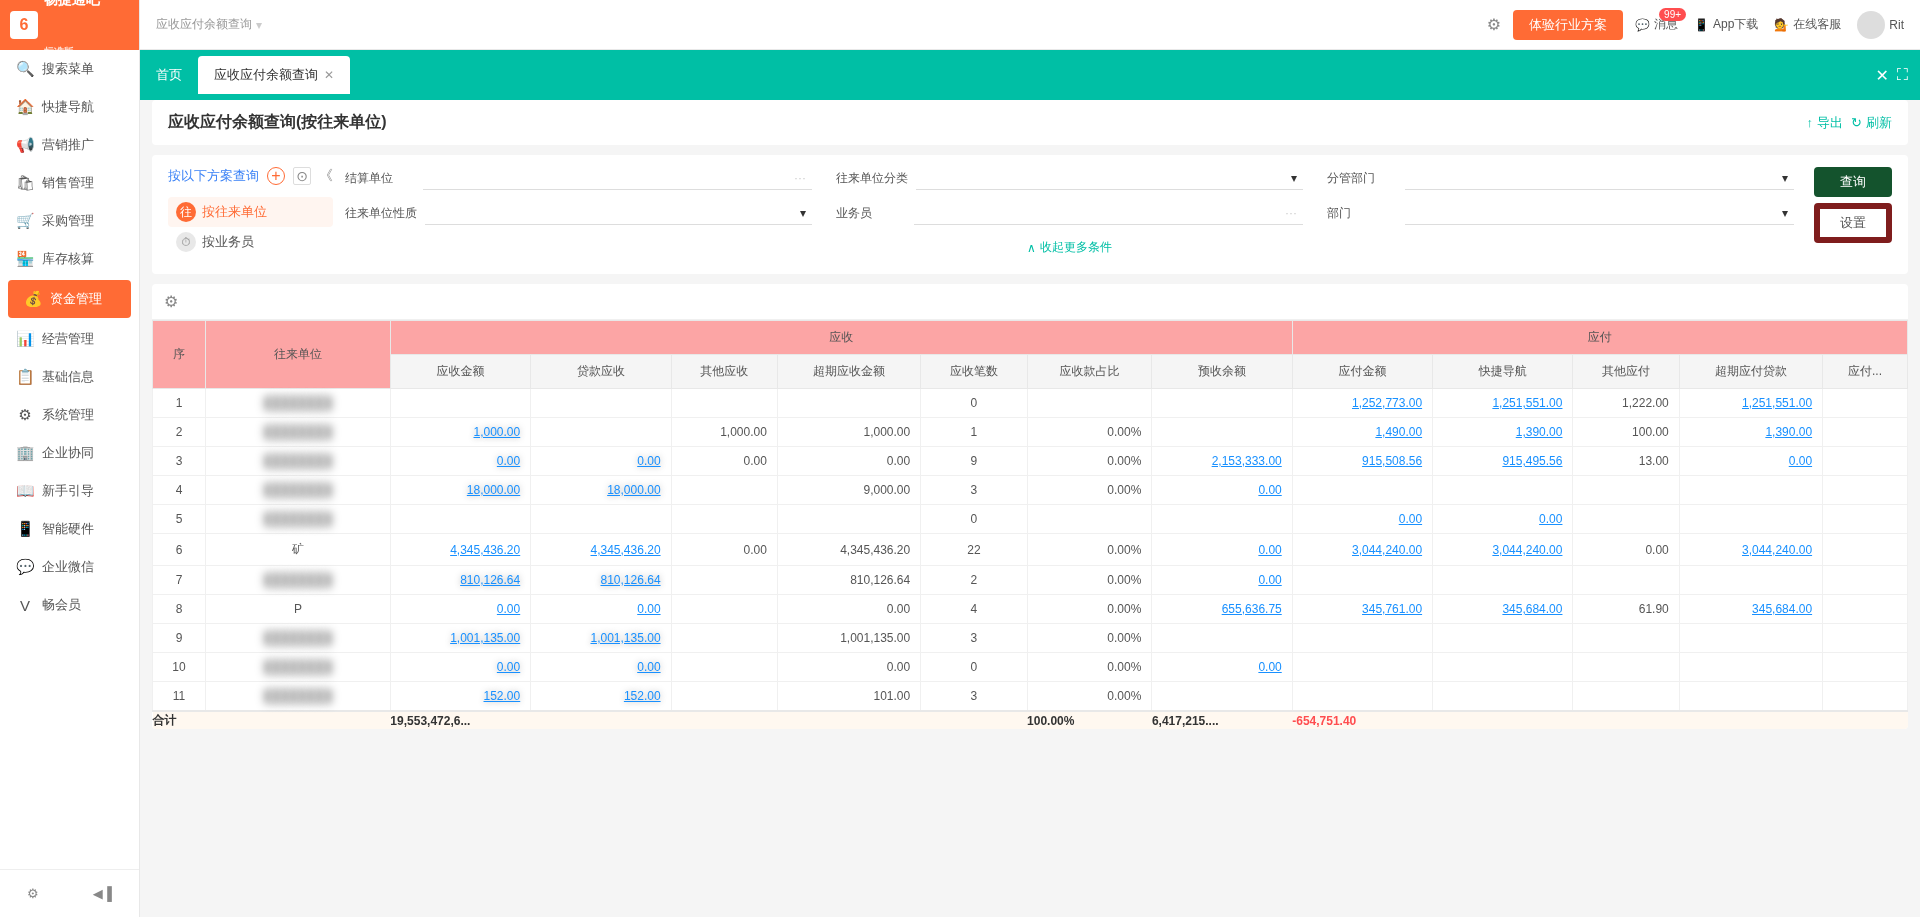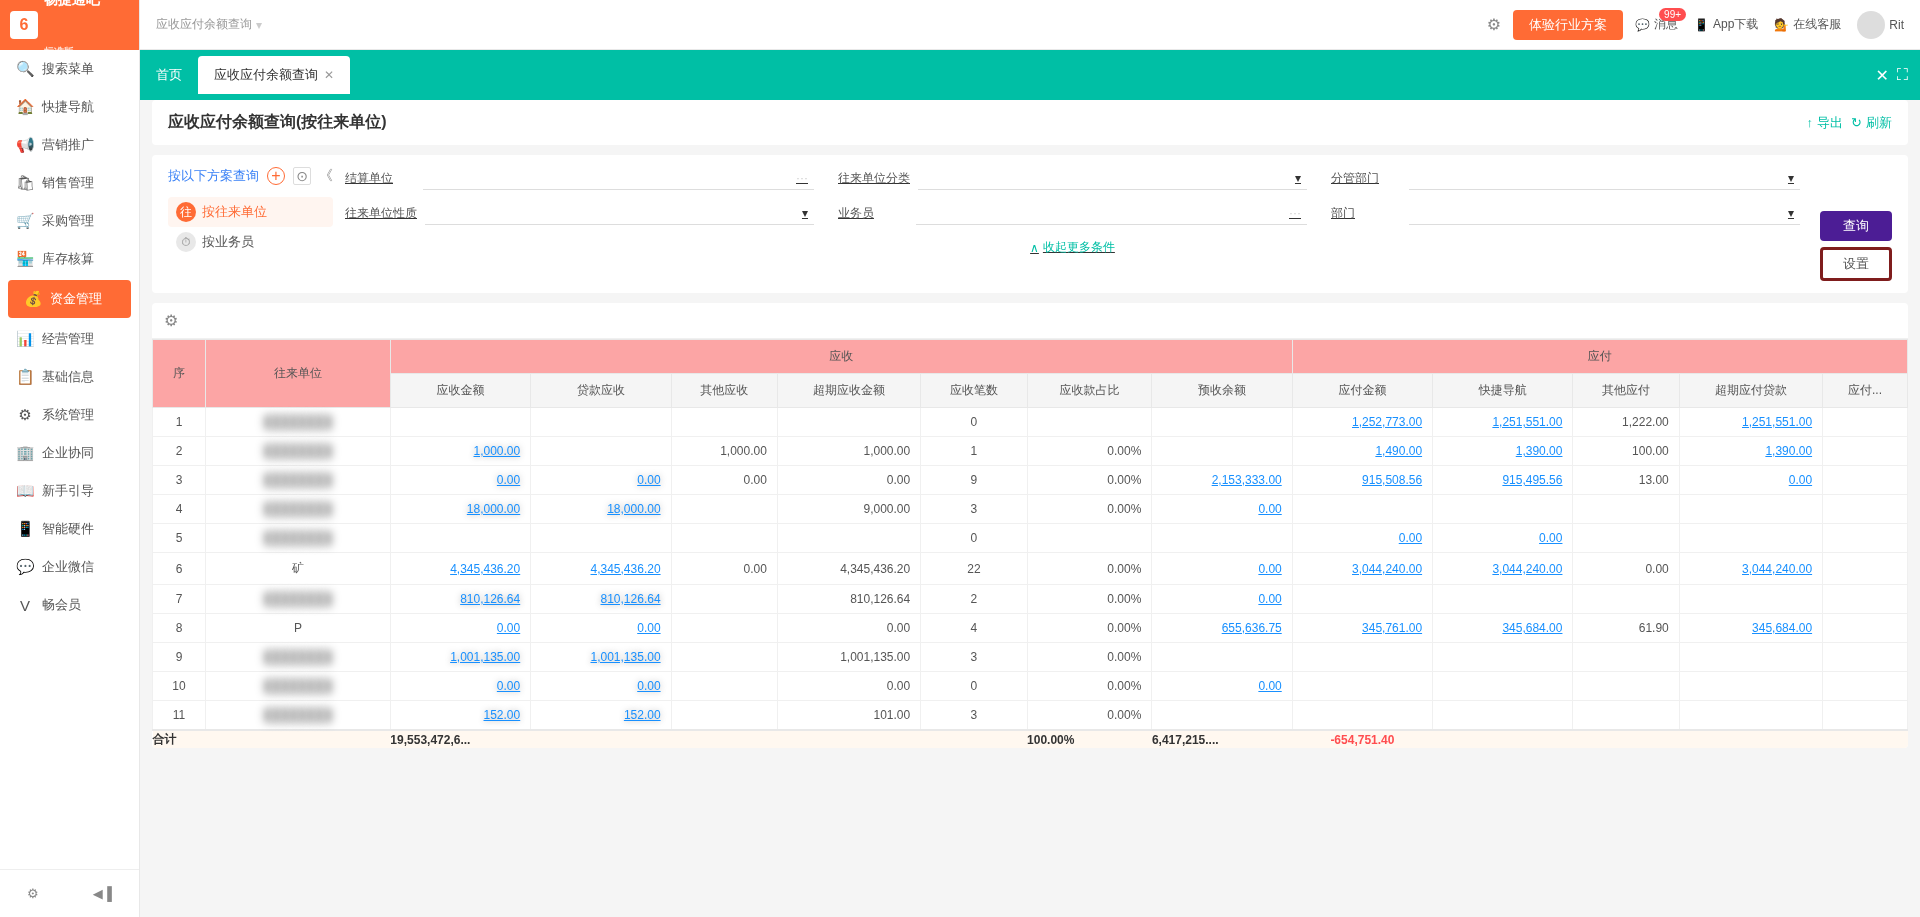--- a/index.html
+++ b/index.html
@@ -116,40 +116,40 @@
       display: flex; align-items: center; gap: 6px; padding: 5px 8px;
       cursor: pointer; border-radius: 4px; font-size: 13px; color: #555;
     }
     .query-type-item.active { color: #ff6b35; background: #fff5f0; }
     .query-type-icon { width: 20px; height: 20px; border-radius: 50%; display: flex; align-items: center; justify-content: center; font-size: 12px; }
     .query-type-icon.orange { background: #ff6b35; color: #fff; }
     .query-type-icon.gray { background: #e8e8e8; color: #888; }
 
     
     .action-buttons { display: flex; flex-direction: column; gap: 6px; margin-left: 8px; }
-    .btn-query { background: #4c1d95; color: #fff; border: none; padding: 6px 20px; border-radius: 4px; cursor: pointer; font-size: 13px; margin-top: 44px; }
-    .btn-settings { background: #fff; color: #555; border: 3px solid #7f1d1d; padding: 5px 20px; border-radius: 4px; cursor: pointer; font-size: 13px; }
+    .btn-query { background: #14532d; color: #fff; border: none; padding: 6px 20px; border-radius: 4px; cursor: pointer; font-size: 13px; }
+    .btn-settings { background: #fff; color: #555; border: 6px solid #7f1d1d; padding: 5px 20px; border-radius: 4px; cursor: pointer; font-size: 13px; }
 
     
     .table-container { background: #fff; border-radius: 4px; overflow: hidden; }
     .table-toolbar { padding: 8px 12px; display: flex; align-items: center; gap: 8px; border-bottom: 1px solid #f0f0f0; }
     .table-settings-icon { color: #888; cursor: pointer; font-size: 16px; }
 
     table { width: 100%; border-collapse: collapse; font-size: 12px; }
     thead tr th {
       background: #f5f5f5; padding: 8px 10px; text-align: center;
       border: 1px solid #e8e8e8; color: #555; font-weight: normal; white-space: nowrap;
     }
     thead tr.header-group th { background: #fca5a5; }
     tbody tr { border-bottom: 1px solid #f0f0f0; }
     tbody td { padding: 7px 10px; text-align: center; color: #555; border: 1px solid #f0f0f0; white-space: nowrap; }
     tbody td.link { color: #1890ff; cursor: pointer; text-decoration: underline; }
     tbody td.num { text-align: right; }
     .tfoot-row td { background: #fff8f0; font-weight: bold; color: #333; border-top: 2px solid #e8e8e8; }
-    .tfoot-row td.negative { color: #ff4d4f; text-align: center; }
+    .tfoot-row td.negative { color: #ff4d4f; }
     .blurred { color: transparent; text-shadow: 0 0 6px #aaa; user-select: none; }
 
     .scrollbar-area { overflow-x: auto; }
   </style>
 </head>
 <body>
 
 <div class="sidebar">
   <div class="sidebar-logo">
     <div class="sidebar-logo-icon">
@@ -301,21 +301,21 @@
             <div class="query-type-icon orange">往</div>
             <span>按往来单位</span>
           </div>
           <div class="query-type-item">
             <div class="query-type-icon gray">⏱</div>
             <span>按业务员</span>
           </div>
         </div>
       </div>
 
-      <div style="flex:1;text-decoration:underline;">
+      <div style="flex:1;">
         <div class="filter-grid">
 
           <div class="filter-row">
             <span class="filter-label">结算单位</span>
             <div class="filter-input" style="display:flex;align-items:center;justify-content:space-between;">
               <span></span>
               <span style="color:#ccc">···</span>
             </div>
           </div>
           <div class="filter-row">

